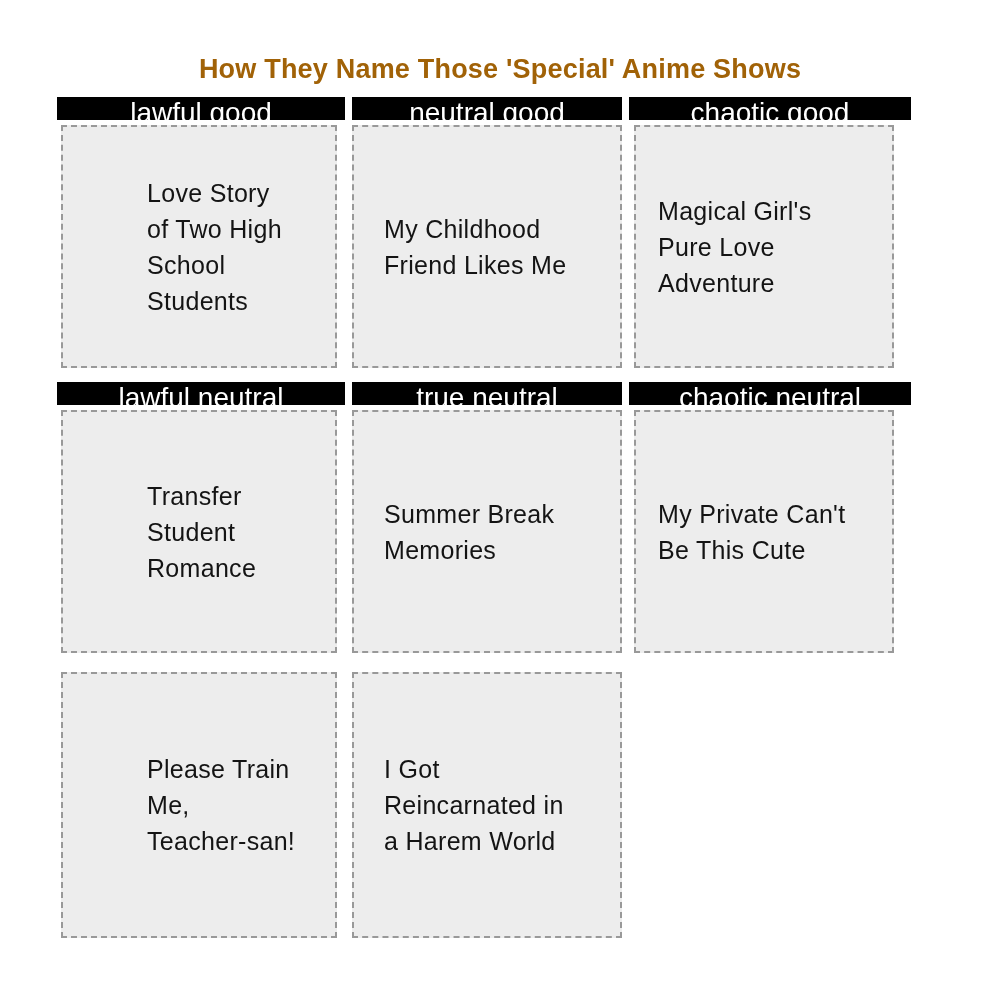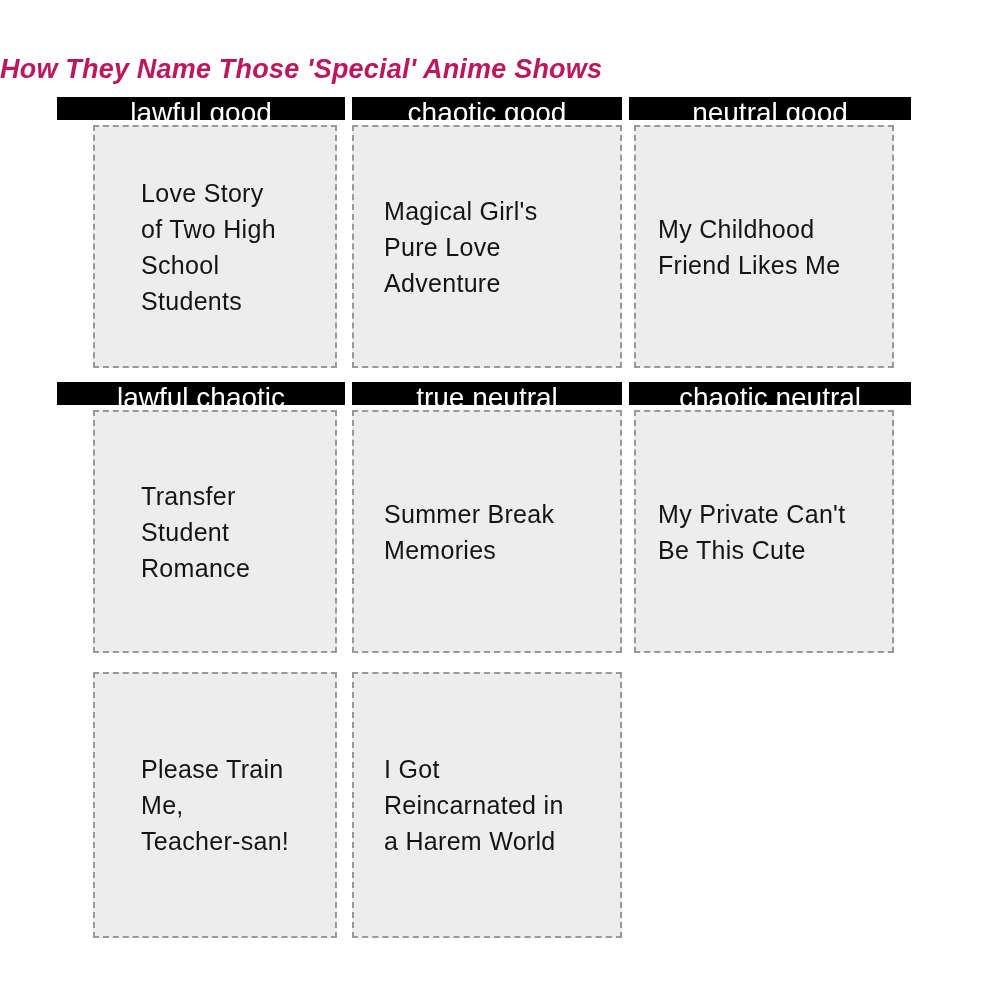--- a/index.html
+++ b/index.html
@@ -12,26 +12,25 @@
     width: 1000px;
     height: 1000px;
     position: relative;
     overflow: hidden;
   }
   .page-title {
     position: absolute;
     top: 36px;
     left: 0;
     width: 1000px;
-    text-align: left;
+    text-align: center;
     font-size: 27px;
     font-weight: 700;
-    color: #be185d;
+    color: #a16207;
     letter-spacing: 0.2px;
-    font-style: italic;
   }
   .grid {
     position: absolute;
     left: 57px;
     top: 97px;
     width: 855px;
     display: grid;
     grid-template-columns: 288px 270px 282px;
     column-gap: 7px;
     row-gap: 14px;
@@ -60,21 +59,21 @@
     align-items: center;
   }
   .cell-text {
     white-space: pre-line;
     font-size: 25px;
     line-height: 36px;
     color: #141414;
     letter-spacing: 0.3px;
   }
   
-  .cell:nth-child(3n+1) .box { margin-left: 36px; margin-right: 8px; }
+  .cell:nth-child(3n+1) .box { margin-left: 4px; margin-right: 8px; padding-left: 38px; }
   .cell:nth-child(3n+1) .cell-text { padding-left: 46px; padding-right: 10px; }
   .cell:nth-child(3n+2) .box { margin-left: 0; margin-right: 0; }
   .cell:nth-child(3n+2) .cell-text { padding-left: 30px; padding-right: 10px; }
   .cell:nth-child(3n)   .box { margin-left: 5px; margin-right: 17px; }
   .cell:nth-child(3n)   .cell-text { padding-left: 22px; padding-right: 8px; }
 </style>
 </head>
 <body style="background: rgb(255, 255, 255);">
 
 <h1 class="page-title">How They Name Those 'Special' Anime Shows</h1>
@@ -85,38 +84,38 @@
     <div class="bar">lawful good</div>
     <div class="box">
       <div class="cell-text">Love Story
 of Two High
 School
 Students</div>
     </div>
   </section>
 
   <section class="cell">
+    <div class="bar">neutral good</div>
+    <div class="box">
+      <div class="cell-text">My Childhood
+Friend Likes Me</div>
+    </div>
+  </section>
+
+  <section class="cell">
     <div class="bar">chaotic good</div>
     <div class="box">
       <div class="cell-text">Magical Girl's
 Pure Love
 Adventure</div>
     </div>
   </section>
 
   <section class="cell">
-    <div class="bar">neutral good</div>
-    <div class="box">
-      <div class="cell-text">My Childhood
-Friend Likes Me</div>
-    </div>
-  </section>
-
-  <section class="cell">
-    <div class="bar">lawful chaotic</div>
+    <div class="bar">lawful neutral</div>
     <div class="box">
       <div class="cell-text">Transfer
 Student
 Romance</div>
     </div>
   </section>
 
   <section class="cell">
     <div class="bar">true neutral</div>
     <div class="box">

